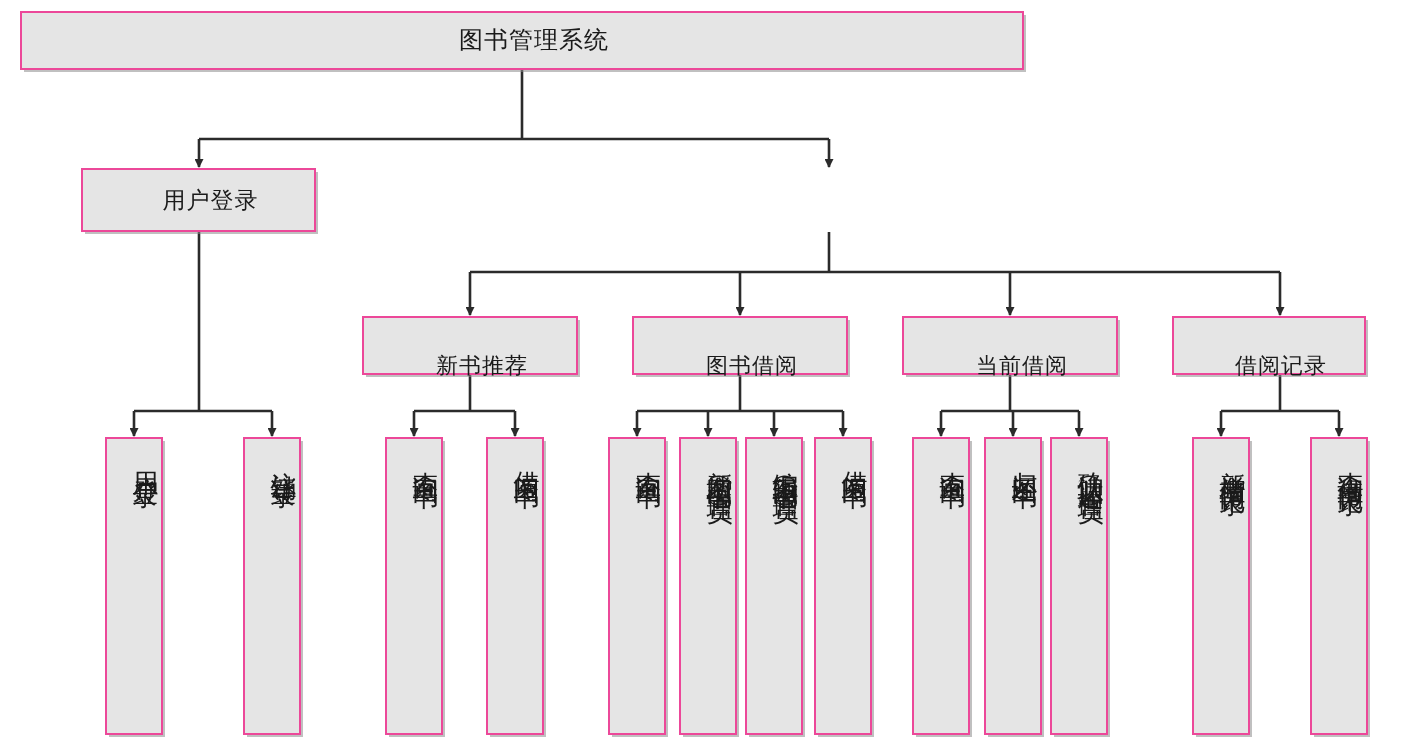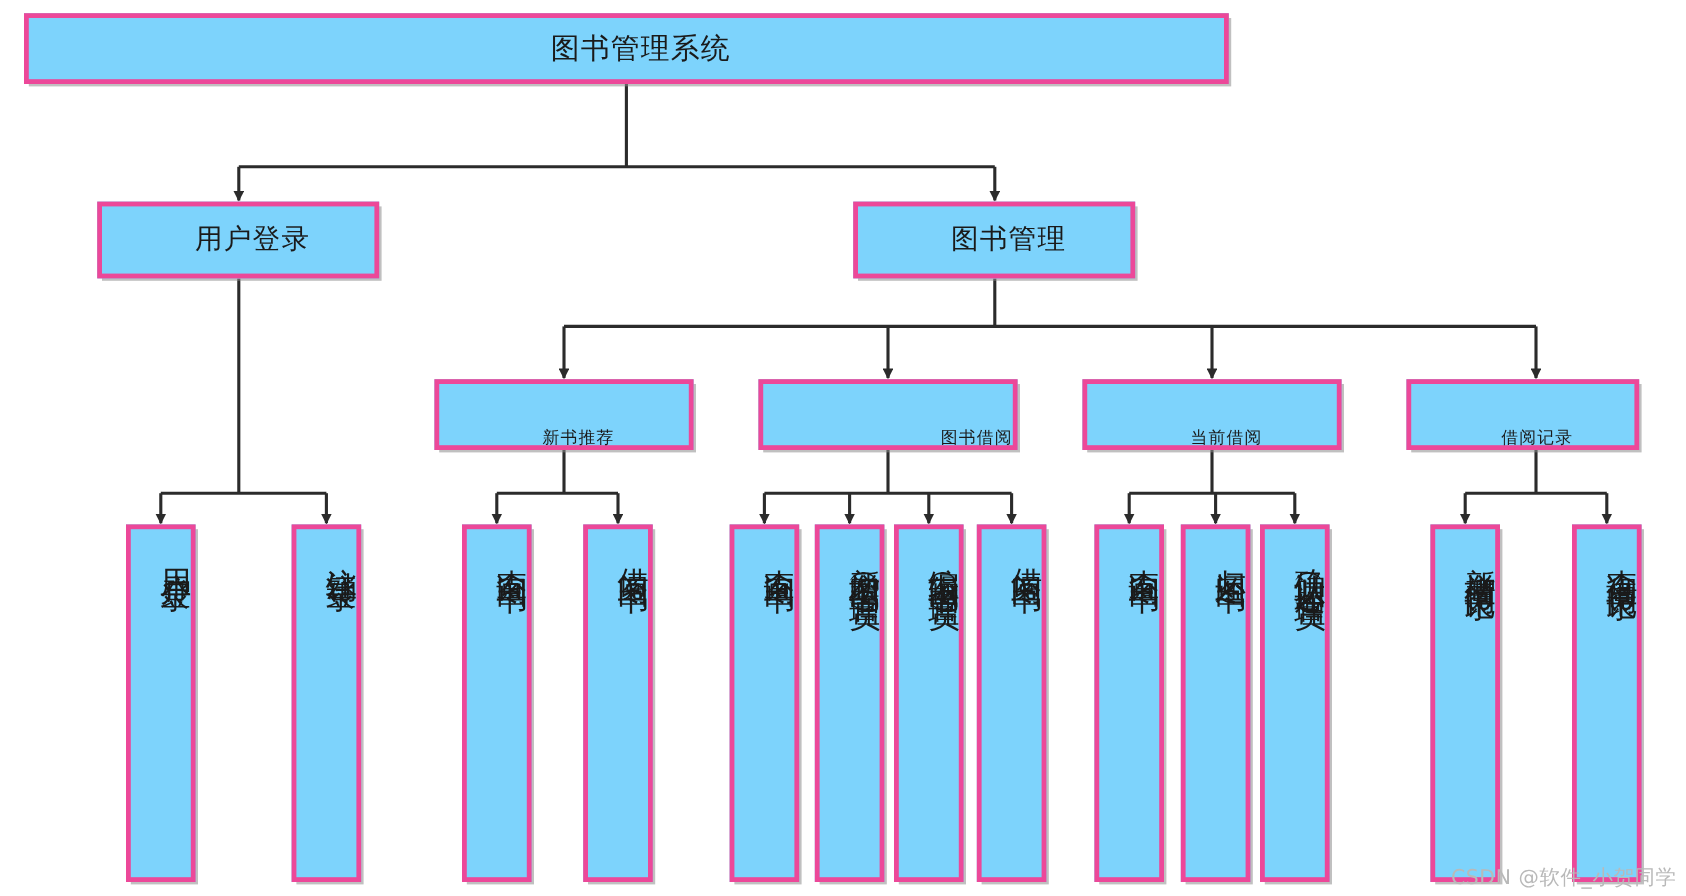--- a/index.html
+++ b/index.html
@@ -21,39 +21,39 @@
     position: absolute;
     left: 0;
     top: 0;
     width: 1405px;
     height: 747px;
     pointer-events: none;
   }
   .node {
     position: absolute;
     box-sizing: border-box;
-    background: #7dd3fc;
-    border: 4px solid #ec4899;
+    background: #e5e5e5;
+    border: 2px solid #ec4899;
     box-shadow: 3px 3px 0 -1px rgba(140,140,140,0.55);
     display: flex;
     align-items: center;
     justify-content: center;
     color: #1a1a1a;
     z-index: 2;
     padding-left: 24px;
   }
   .node .lbl {
     font-size: 23px;
     line-height: 1.15;
     letter-spacing: 1px;
     white-space: nowrap;
   }
   .node.level0 .lbl { font-size: 24px; }
   .node.level1 .lbl { font-size: 23px; }
-  .node.level2 .lbl { font-size: 14px; margin-top: 40px; }
+  .node.level2 .lbl { font-size: 22px; margin-top: 40px; }
   
   .node.leaf {
     align-items: flex-start;
     justify-content: center;
     padding-top: 12px;
   }
   .node.leaf .lbl {
     writing-mode: vertical-rl;
     text-orientation: upright;
     font-size: 26px;
@@ -114,34 +114,30 @@
         <path d="M941,411 L941,436" marker-end="url(#arrowhead)"></path>
         <path d="M1013,411 L1013,436" marker-end="url(#arrowhead)"></path>
         <path d="M1079,411 L1079,436" marker-end="url(#arrowhead)"></path>
         <path d="M1280,375 L1280,411"></path>
         <path d="M1221,411 L1339,411"></path>
         <path d="M1221,411 L1221,436" marker-end="url(#arrowhead)"></path>
         <path d="M1339,411 L1339,436" marker-end="url(#arrowhead)"></path>
       </g>
   </svg>
 
-  <div class="watermark">CSDN @软件_小贺同学</div>
 <div class="node level0" style="left: 20px; top: 11px; width: 1004px; height: 59px;">
       <span class="lbl">图书管理系统</span>
     </div>
     <div class="node level1" style="left: 81px; top: 168px; width: 235px; height: 64px;">
       <span class="lbl">用户登录</span>
     </div>
-    <div class="node level1" style="left: 711px; top: 168px; width: 235px; height: 64px;">
-      <span class="lbl">图书管理</span>
-    </div>
     <div class="node level2" style="left: 362px; top: 316px; width: 216px; height: 59px;">
       <span class="lbl">新书推荐</span>
     </div>
-    <div class="node level2" style="left: 632px; top: 316px; width: 216px; height: 59px; justify-content: flex-end;">
+    <div class="node level2" style="left: 632px; top: 316px; width: 216px; height: 59px;">
       <span class="lbl">图书借阅</span>
     </div>
     <div class="node level2" style="left: 902px; top: 316px; width: 216px; height: 59px; text-align: center;">
       <span class="lbl">当前借阅</span>
     </div>
     <div class="node level2" style="left: 1172px; top: 316px; width: 194px; height: 59px;">
       <span class="lbl">借阅记录</span>
     </div>
     <div class="node level3 leaf" style="left: 105px; top: 437px; width: 58px; height: 298px;">
       <span class="lbl">用户登录</span>

